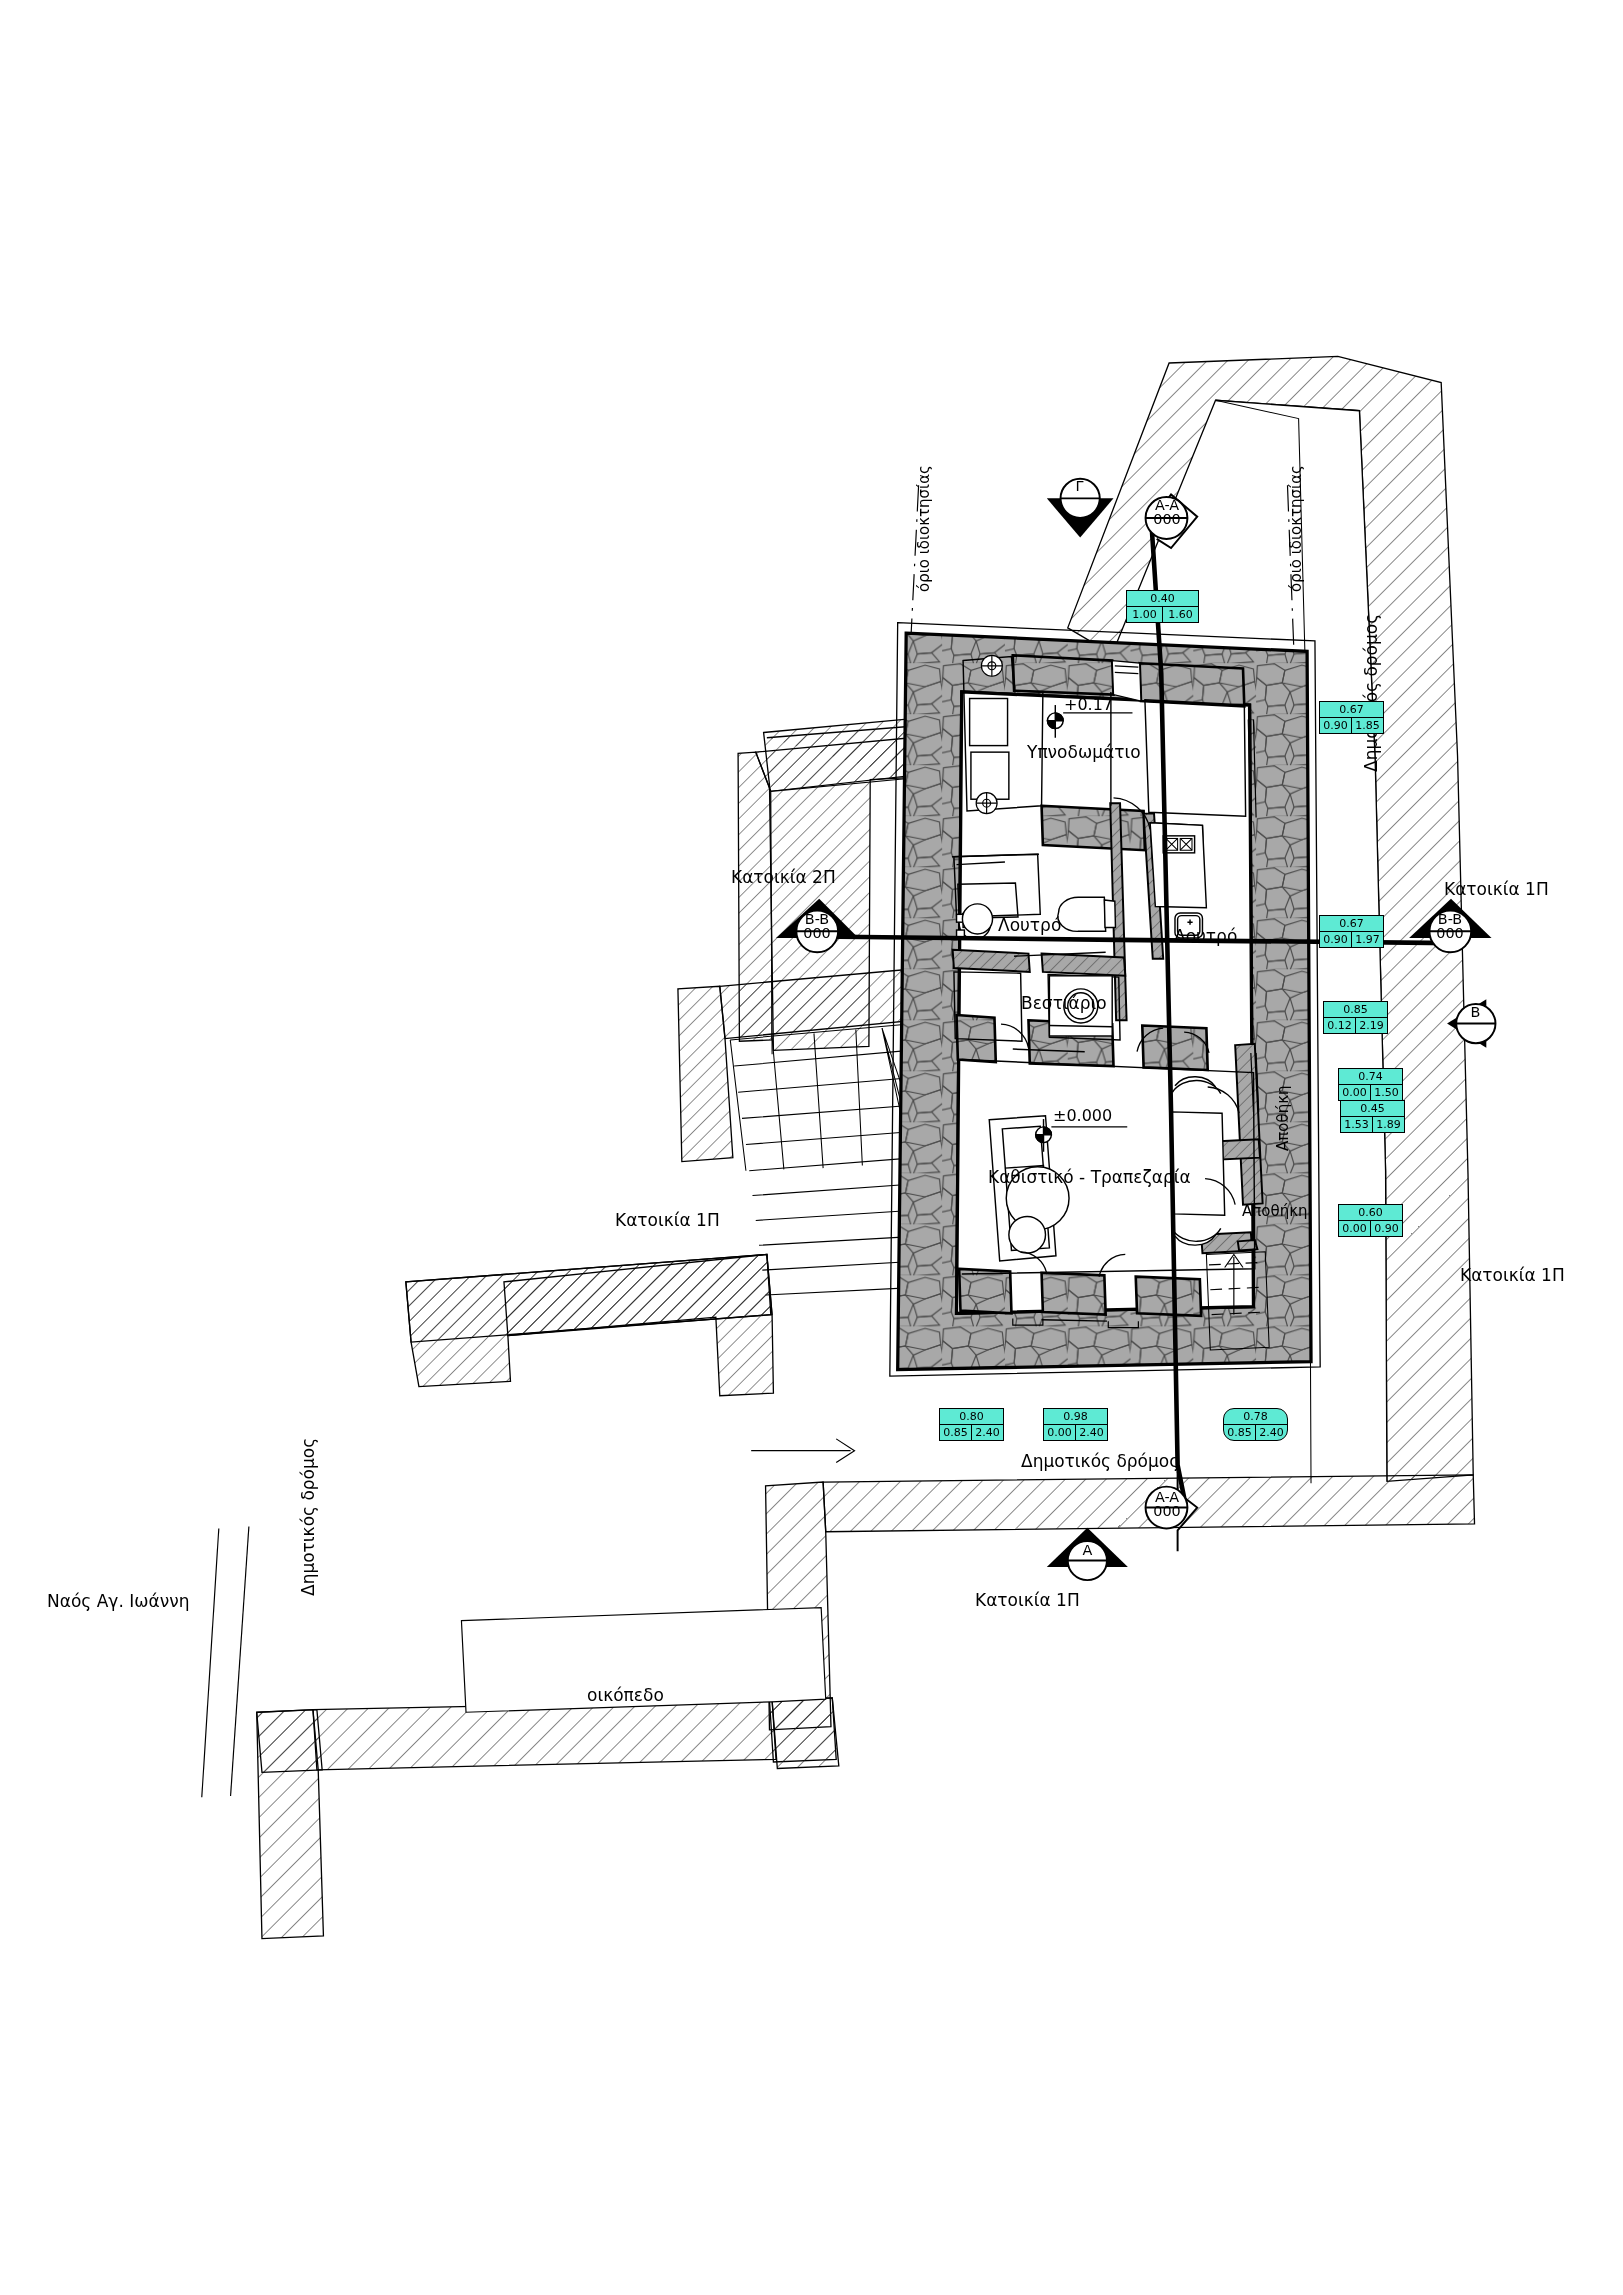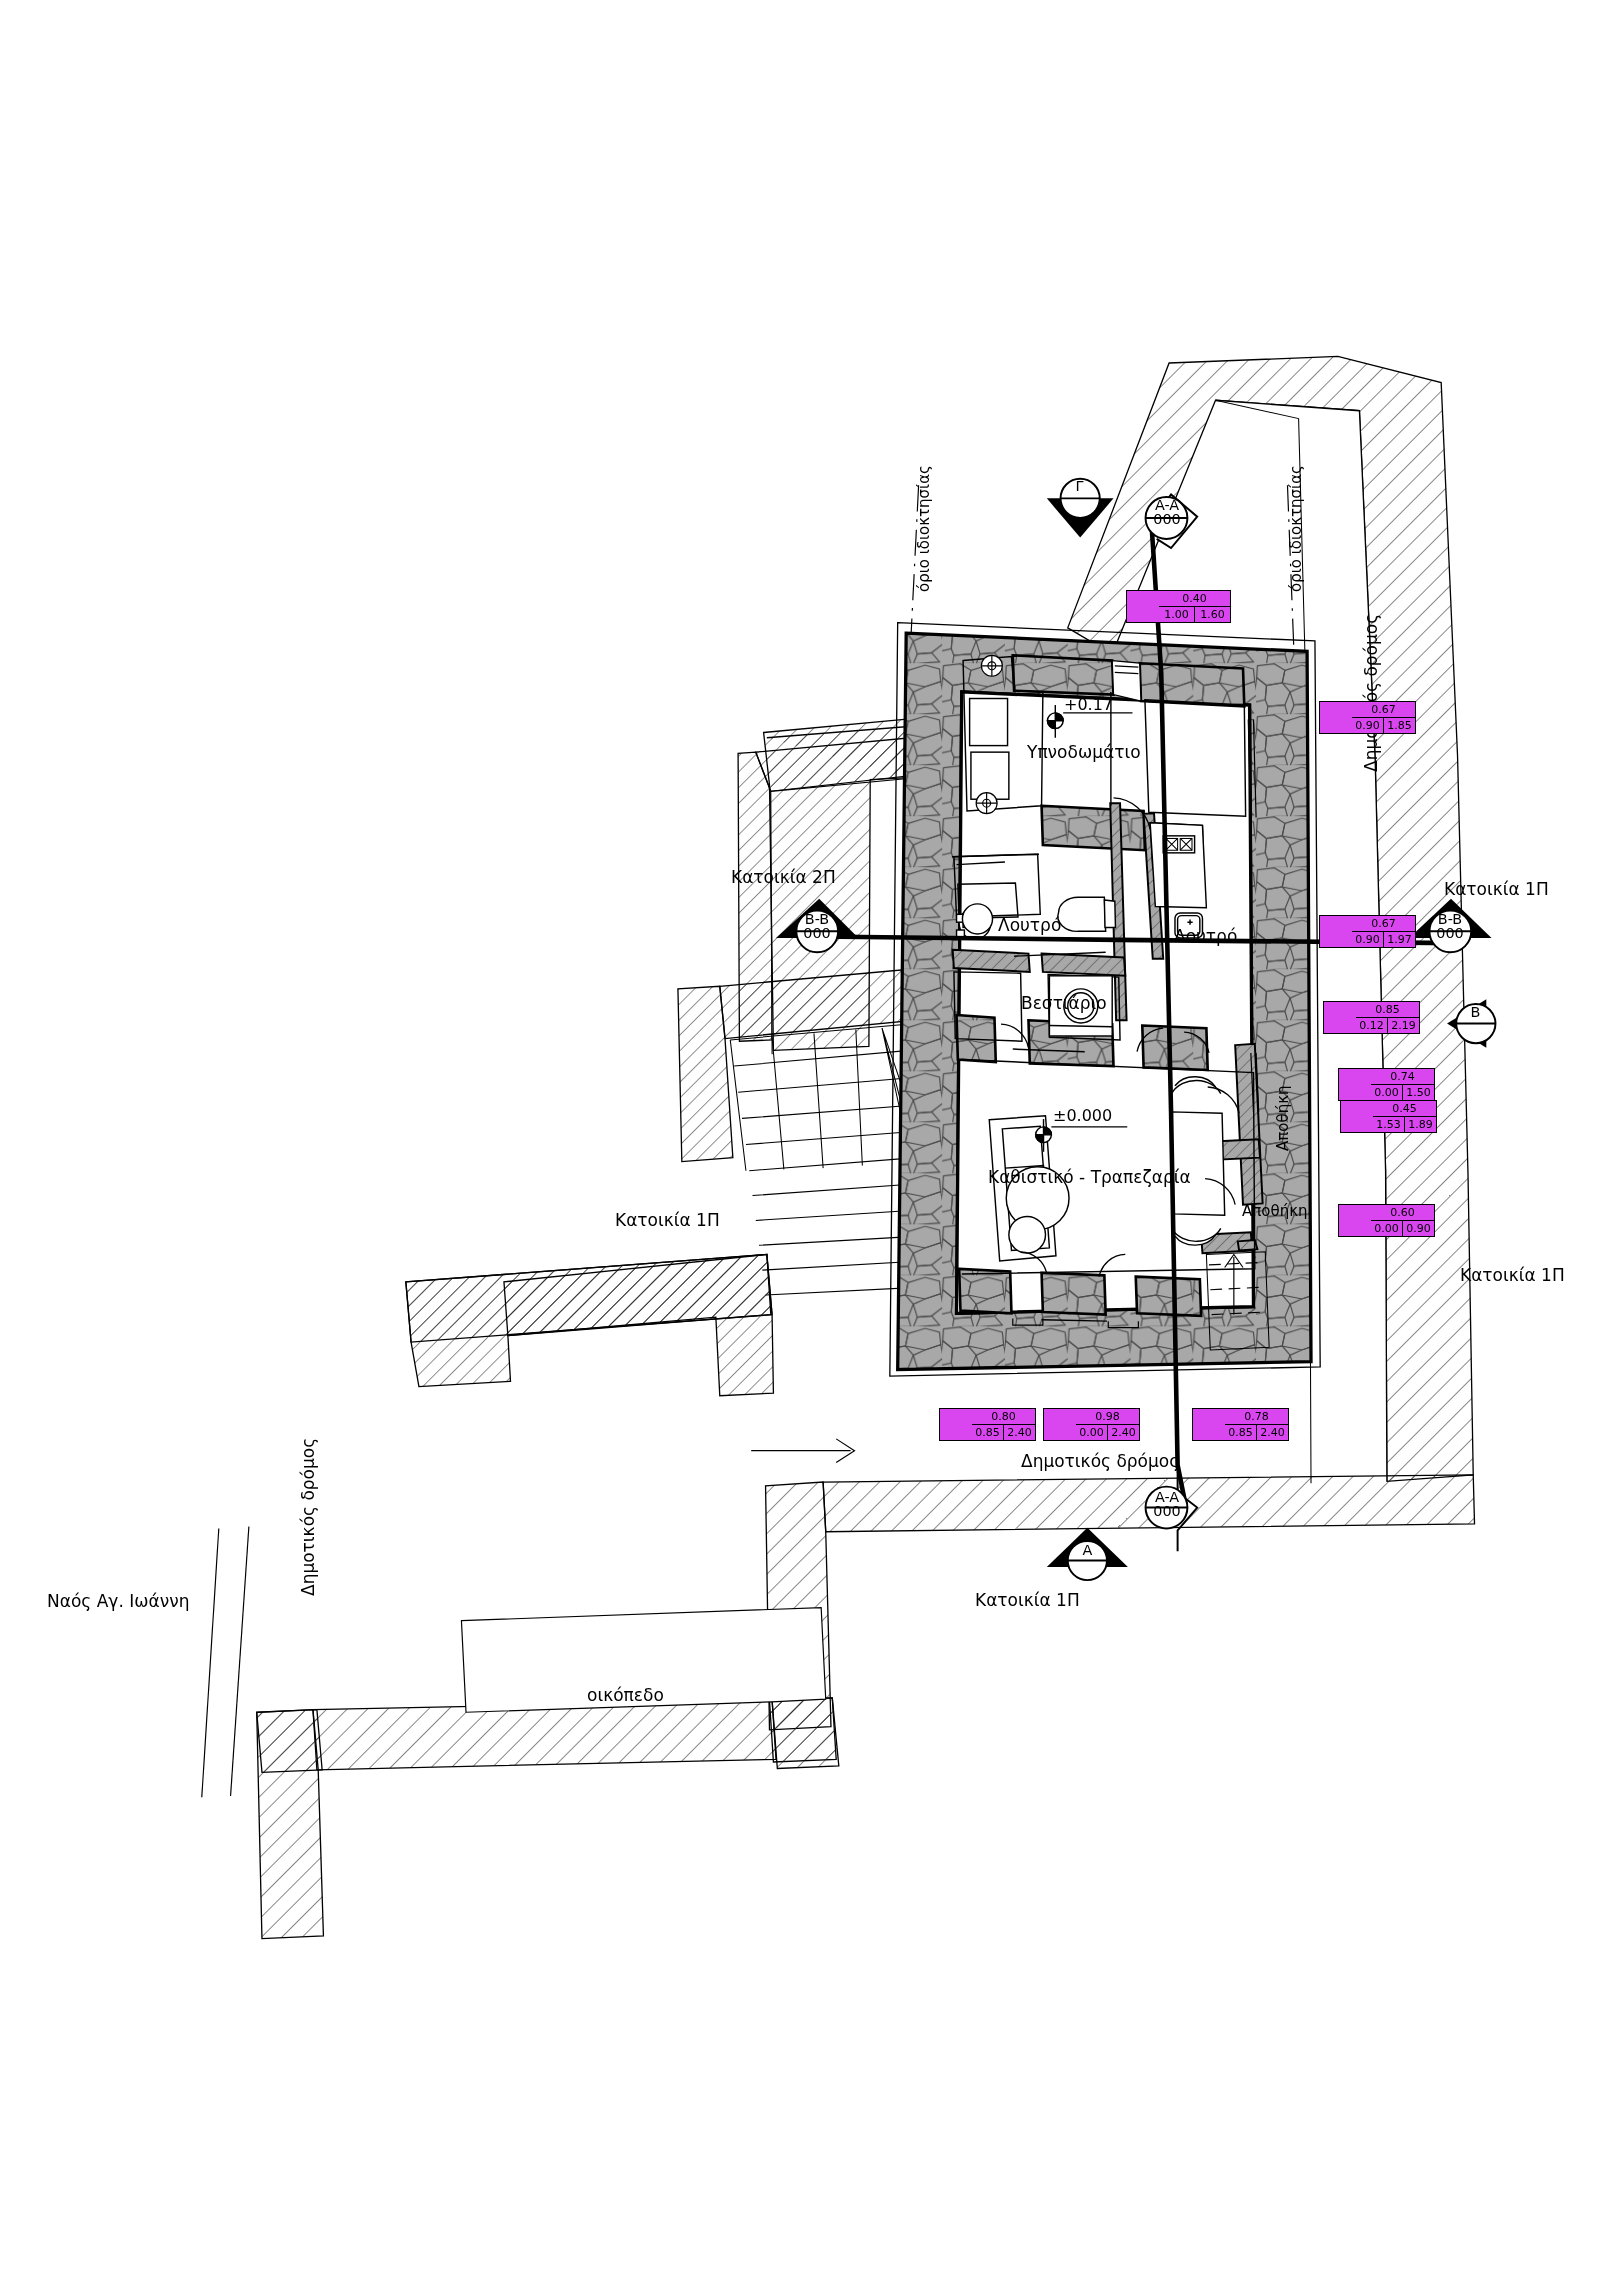--- a/index.html
+++ b/index.html
@@ -4,23 +4,23 @@
 <style>
   html,body{margin:0;padding:0;background:#ffffff;}
   body{width:1624px;height:2295px;position:relative;overflow:hidden;
        font-family:"DejaVu Sans","Liberation Sans",sans-serif;}
   #stage{position:absolute;left:0;top:0;width:1624px;height:2295px;}
   svg{position:absolute;left:0;top:0;}
   .lbl{position:absolute;white-space:nowrap;color:#000;font-size:17px;
        font-family:"DejaVu Sans","Liberation Sans",sans-serif;}
   .lbl.sm{font-size:15px;}
   .lbl.rot90{transform-origin:0 0;transform:rotate(-90deg);}
-  .dimtab{position:absolute;border:1.3px solid #000;background:#d946ef;
+  .dimtab{position:absolute;border:1.3px solid #000;background:#5eead4;
           font-size:11px;font-family:"DejaVu Sans","Liberation Sans",sans-serif;
-          line-height:1;color:#000;padding-left:32px;}
+          line-height:1;color:#000;}
   .dimtab .top{text-align:center;padding:2px 0 2px;border-bottom:1.3px solid #000;}
   .dimtab .bot{display:flex;}
   .dimtab .bot span{flex:1;text-align:center;padding:2px 0 2px;}
   .dimtab .bot span:first-child{border-right:1.3px solid #000;}
   .mk-txt{position:absolute;text-align:center;font-size:14.4px;line-height:1.0;
           font-family:"DejaVu Sans","Liberation Sans",sans-serif;}
   .elev{position:absolute;font-size:16px;color:#000;white-space:nowrap;}
 </style>
 </head>
 <body>
@@ -471,21 +471,21 @@
 </div>
 
 <div class="dimtab" style="left:1043px;top:1408px;width:63px;">
   <div class="top">0.98</div>
   <div class="bot">
     <span>0.00</span>
     <span>2.40</span>
   </div>
 </div>
 
-<div class="dimtab" style="left:1192px;top:1408px;width:63px;">
+<div class="dimtab" style="left:1223px;top:1408px;width:63px;border-radius:11px;">
   <div class="top">0.78</div>
   <div class="bot">
     <span>0.85</span>
     <span>2.40</span>
   </div>
 </div>
 
 </div>
 
 

